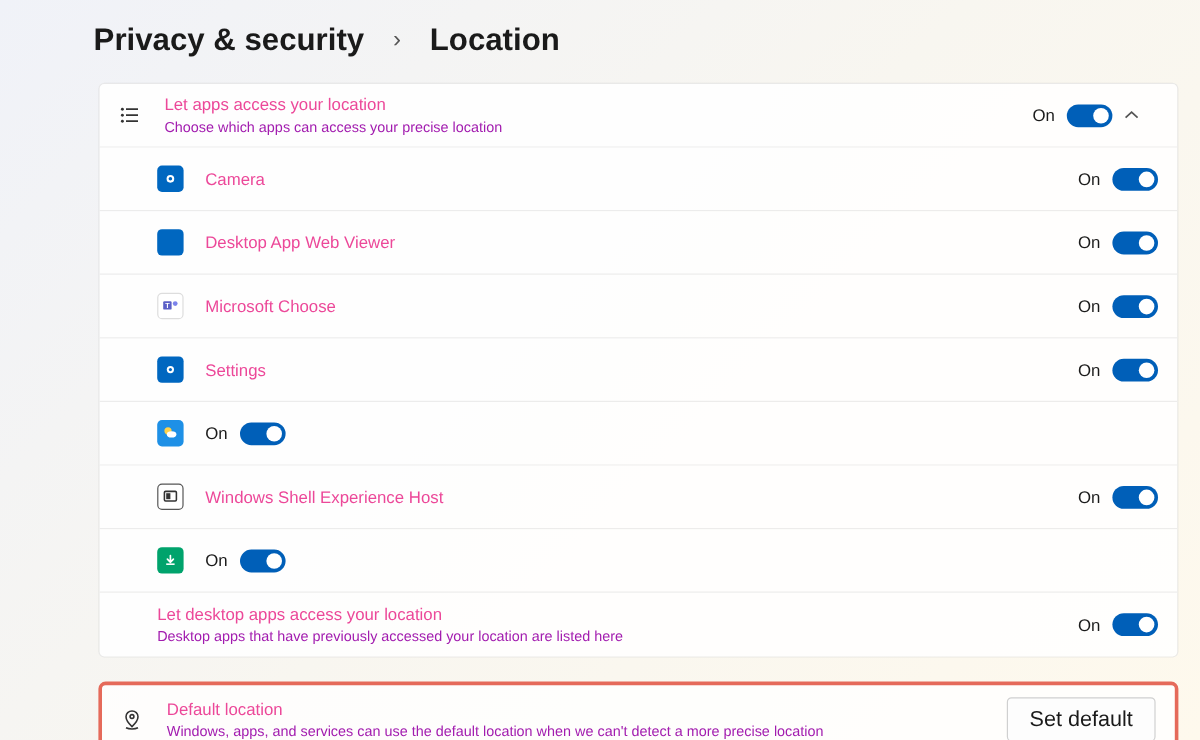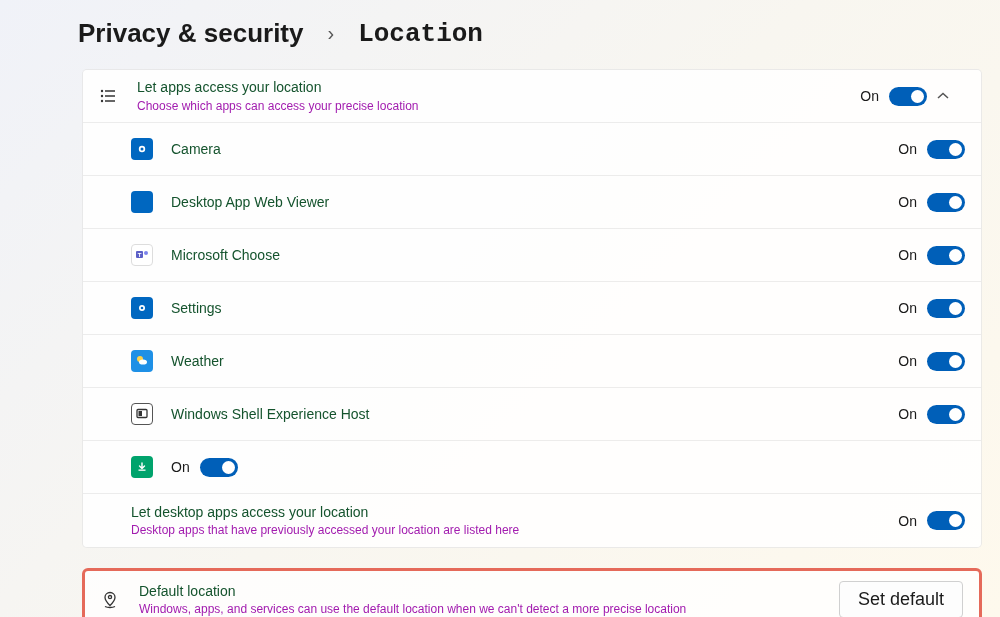--- a/index.html
+++ b/index.html
@@ -26,21 +26,20 @@
       cursor: pointer;
     }
     .breadcrumb .chevron {
       font-size: 20px;
       color: #555;
     }
     .breadcrumb .current {
       font-size: 26px;
       font-weight: 700;
       color: #1a1a1a;
-      font-family: Liberation Mono, monospace;
     }
     .panel {
       margin: 0 18px 0 82px;
       background: rgba(255,255,255,0.75);
       border: 1px solid rgba(0,0,0,0.08);
       border-radius: 5px;
       overflow: hidden;
     }
     .row {
       display: flex;
@@ -55,21 +54,21 @@
     .icon-slot {
       width: 22px;
       height: 22px;
       display: flex;
       align-items: center;
       justify-content: center;
       margin-right: 18px;
       flex-shrink: 0;
     }
     .text-block { flex: 1; }
-    .title { font-size: 14px; color: #14532d; line-height: 1.35; }
+    .title { font-size: 14px; color: #ec4899; line-height: 1.35; }
     .subtitle { font-size: 12px; color: #a21caf; line-height: 1.35; margin-top: 1px; }
     .state-label {
       font-size: 14px;
       color: #1a1a1a;
       margin-right: 10px;
     }
     .toggle {
       width: 38px;
       height: 19px;
       background: #005fb8;
@@ -224,23 +223,20 @@
 
     <div class="row sub">
       <div class="icon-slot">
           <div class="app-icon" style="background:#1e90e6">
         <svg width="14" height="14" viewBox="0 0 14 14">
               <circle cx="5" cy="5" r="3" fill="#ffd24a"></circle>
               <ellipse cx="8" cy="8" rx="4" ry="2.6" fill="#fff"></ellipse>
             </svg>
       </div>
         </div>
-      <div class="text-block">
-          <div class="title">Weather</div>
-        </div>
       <span class="state-label">On</span>
       <div class="toggle"></div>
     </div>
 
     <div class="row sub">
       <div class="icon-slot">
           <div class="app-icon" style="background:#fff;border:1px solid #555">
         <svg width="14" height="14" viewBox="0 0 14 14" fill="none" stroke="#333" stroke-width="1.3">
               <rect x="2" y="2.5" width="10" height="8" rx="1"></rect>
               <rect x="3.5" y="4" width="3.5" height="5" fill="#333" stroke="none"></rect>

